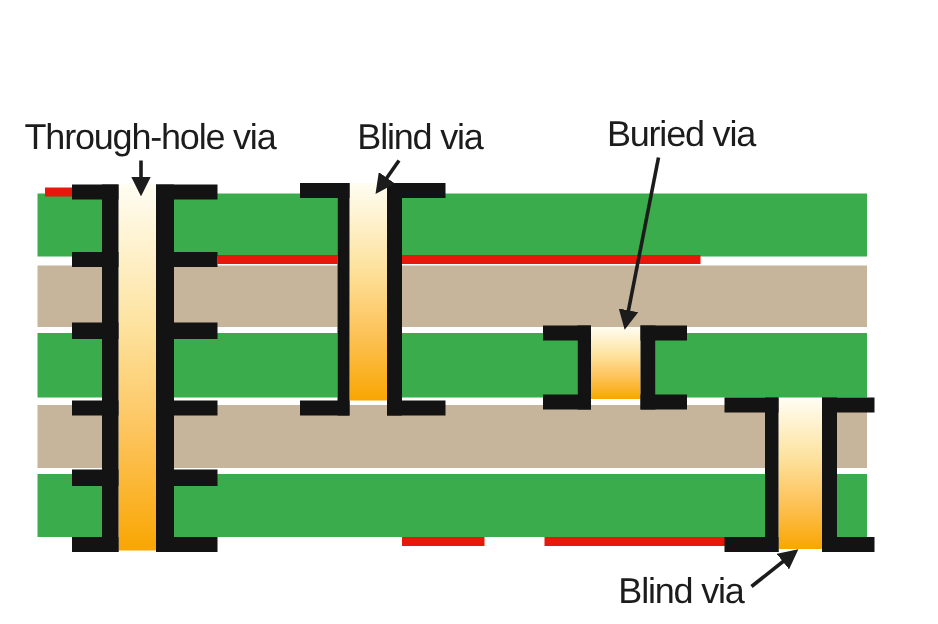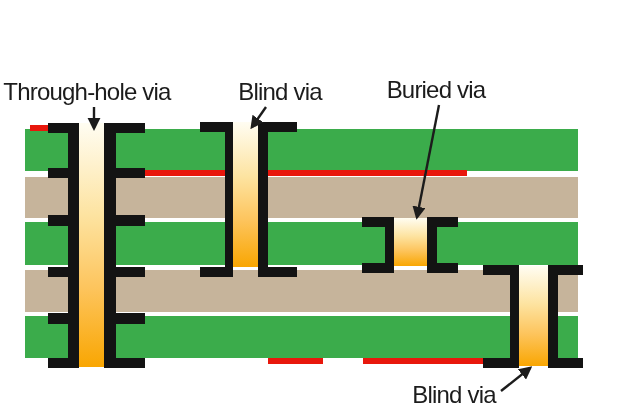--- a/index.html
+++ b/index.html
@@ -99,23 +99,23 @@
   <div class="abs c z4" style="left:362px;top:263px;width:32px;height:10px"></div>
   <div class="abs c z4" style="left:427px;top:263px;width:31px;height:10px"></div>
 
   <div class="abs c z4" style="left:510px;top:265px;width:9px;height:103px"></div>
   <div class="abs c z4" style="left:548px;top:265px;width:10px;height:103px"></div>
   <div class="abs c z4" style="left:483px;top:265px;width:36px;height:10px"></div>
   <div class="abs c z4" style="left:548px;top:265px;width:35px;height:10px"></div>
   <div class="abs c z4" style="left:483px;top:358px;width:36px;height:10px"></div>
   <div class="abs c z4" style="left:548px;top:358px;width:35px;height:10px"></div>
 
-  <div class="lbl z5" style="left:87px;top:78px">Through-hole via</div>
+  <div class="lbl z5" style="left:100px;top:78px">Through-hole via</div>
   <div class="lbl z5" style="left:280px;top:78px">Blind via</div>
-  <div class="lbl z5" style="left:436px;top:76px">Buried via</div>
+  <div class="lbl z5" style="left:454px;top:76px">Buried via</div>
   <div class="lbl z5" style="left:454px;top:381px">Blind via</div>
 
   <svg id="arrows" width="625" height="416">
     <defs>
       <marker id="ah" markerWidth="5.5" markerHeight="5.5" refX="4.3" refY="2.75" orient="auto">
         <path d="M0,0 L5.5,2.75 L0,5.5 z" fill="#1c1c1c"></path>
       </marker>
     </defs>
     <line x1="94" y1="107" x2="94" y2="128" stroke="#1c1c1c" stroke-width="2.4" marker-end="url(#ah)"></line>
     <line x1="266" y1="107" x2="252" y2="127" stroke="#1c1c1c" stroke-width="2.4" marker-end="url(#ah)"></line>

